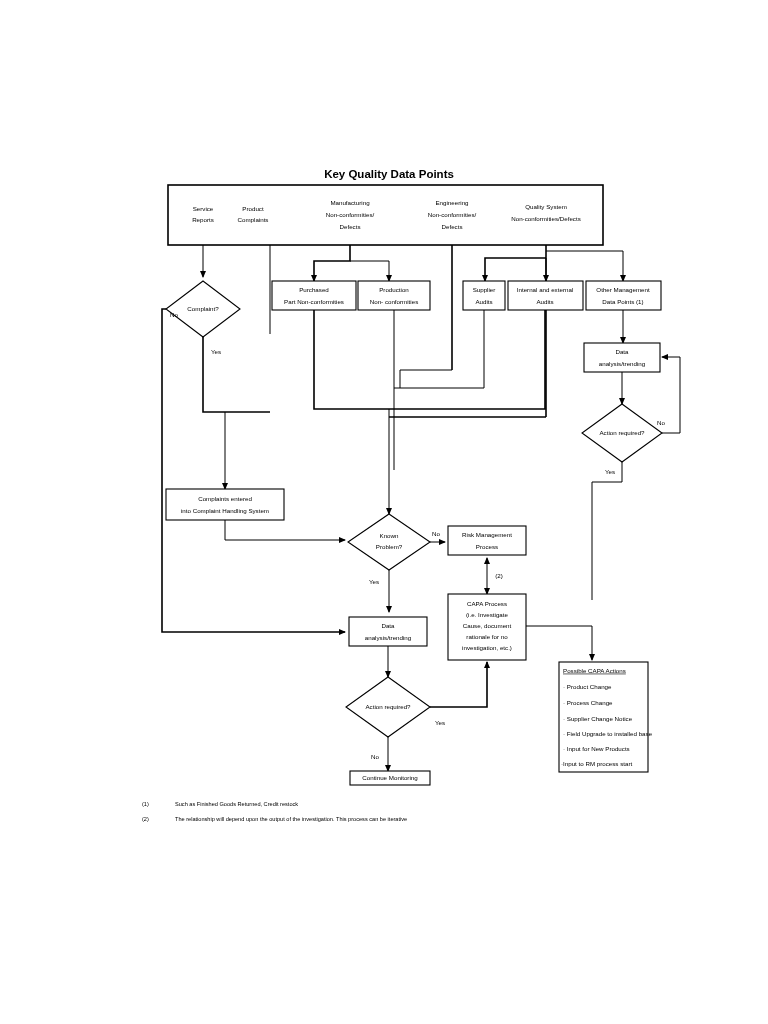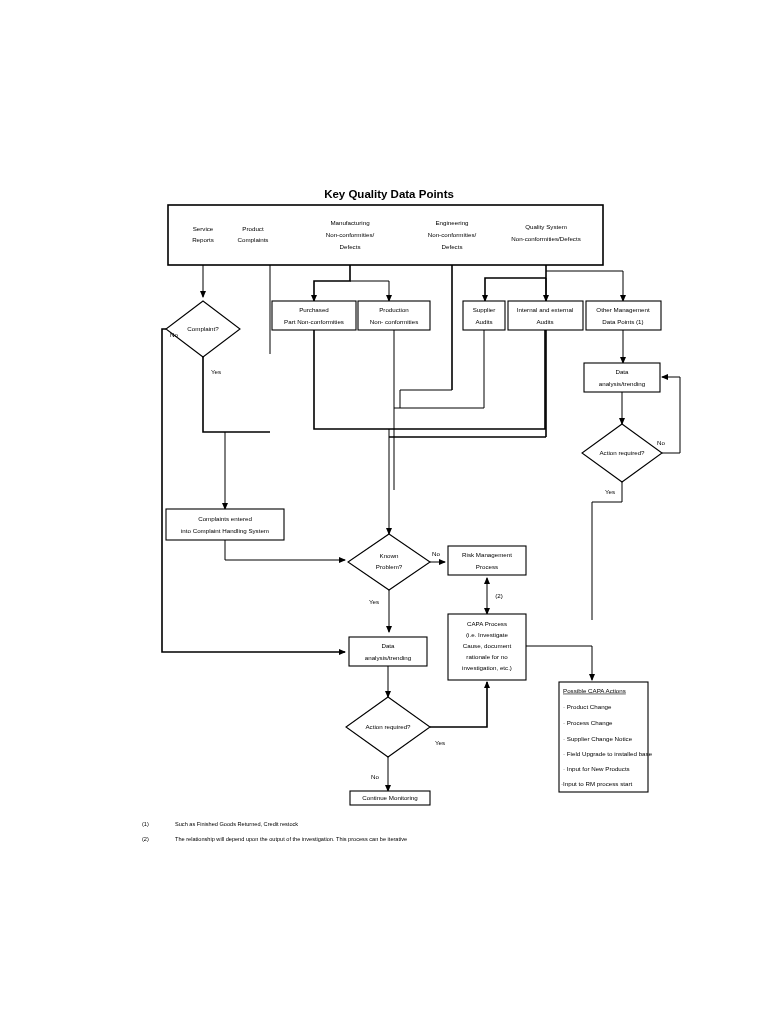--- a/index.html
+++ b/index.html
@@ -11,21 +11,20 @@
     width: 768px;
     height: 1024px;
     font-family: "Liberation Sans", sans-serif;
     color: #000000;
     overflow: hidden;
   }
   #canvas {
     position: relative;
     width: 768px;
     height: 884px;
-    margin-top: 20px;
   }
   svg#flow {
     position: absolute;
     top: 0;
     left: 0;
     width: 768px;
     height: 1024px;
   }
   .shape-stroke {
     fill: #ffffff;

